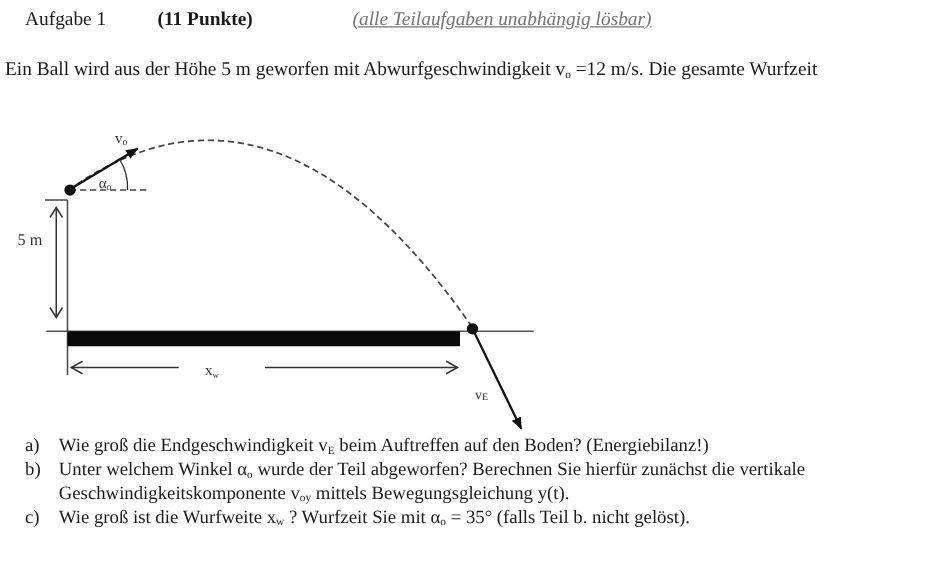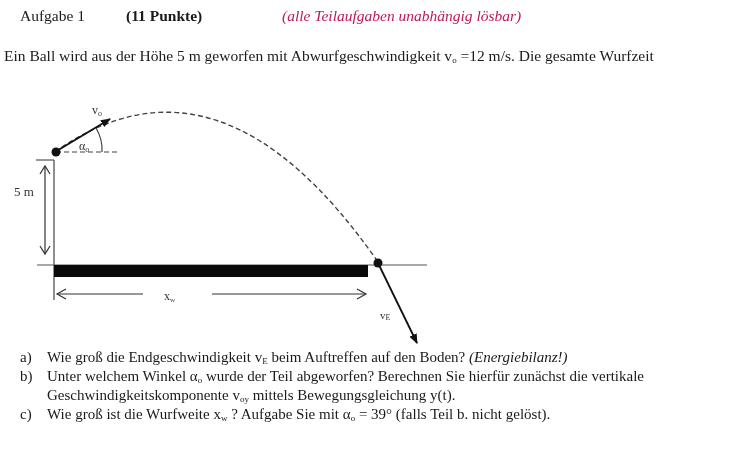--- a/index.html
+++ b/index.html
@@ -33,21 +33,22 @@
       position: absolute;
       left: 106px;
       top: 0;
       text-align: right;
     }
     .header .note {
       font-style: italic;
       position: absolute;
       left: 262px;
       top: 0;
-      color: #be185d;
+      color: #737373;
+      text-decoration: underline;
     }
     .intro {
       position: absolute;
       top: 46px;
       left: 4px;
       width: 720px;
       font-size: 15.5px;
       line-height: 19px;
     }
     .intro p { margin: 0; white-space: nowrap; }
@@ -75,21 +76,21 @@
     .q {
       position: relative;
       padding-left: 27px;
       white-space: nowrap;
     }
     .q .letter {
       position: absolute;
       left: 0;
       top: 0;
     }
-    .q .hint { font-style: italic; }
+    .q .hint { }
   </style>
 </head>
 <body>
 
 <div class="header">
   <span class="task">Aufgabe 1</span>
   <span class="points">(11 Punkte)</span>
   <span class="note">(alle Teilaufgaben unabhängig lösbar)</span>
 </div>
 
@@ -148,15 +149,15 @@
     <span class="letter">a)</span>
     <span>Wie groß die Endgeschwindigkeit v</span><sub>E</sub><span> beim Auftreffen auf den Boden? </span><span class="hint">(Energiebilanz!)</span>
   </div>
   <div class="q">
     <span class="letter">b)</span>
     <span>Unter welchem Winkel α</span><sub>o</sub><span> wurde der Teil abgeworfen? Berechnen Sie hierfür zunächst die vertikale</span><br>
     <span>Geschwindigkeitskomponente v</span><sub>oy</sub><span> mittels Bewegungsgleichung y(t).</span>
   </div>
   <div class="q">
     <span class="letter">c)</span>
-    <span>Wie groß ist die Wurfweite x</span><sub>w</sub><span> ? Aufgabe Sie mit α</span><sub>o</sub><span> = 39° (falls Teil b. nicht gelöst).</span>
+    <span>Wie groß ist die Wurfweite x</span><sub>w</sub><span> ? Wurfzeit Sie mit α</span><sub>o</sub><span> = 35° (falls Teil b. nicht gelöst).</span>
   </div>
 </div>
 
 </body></html>

